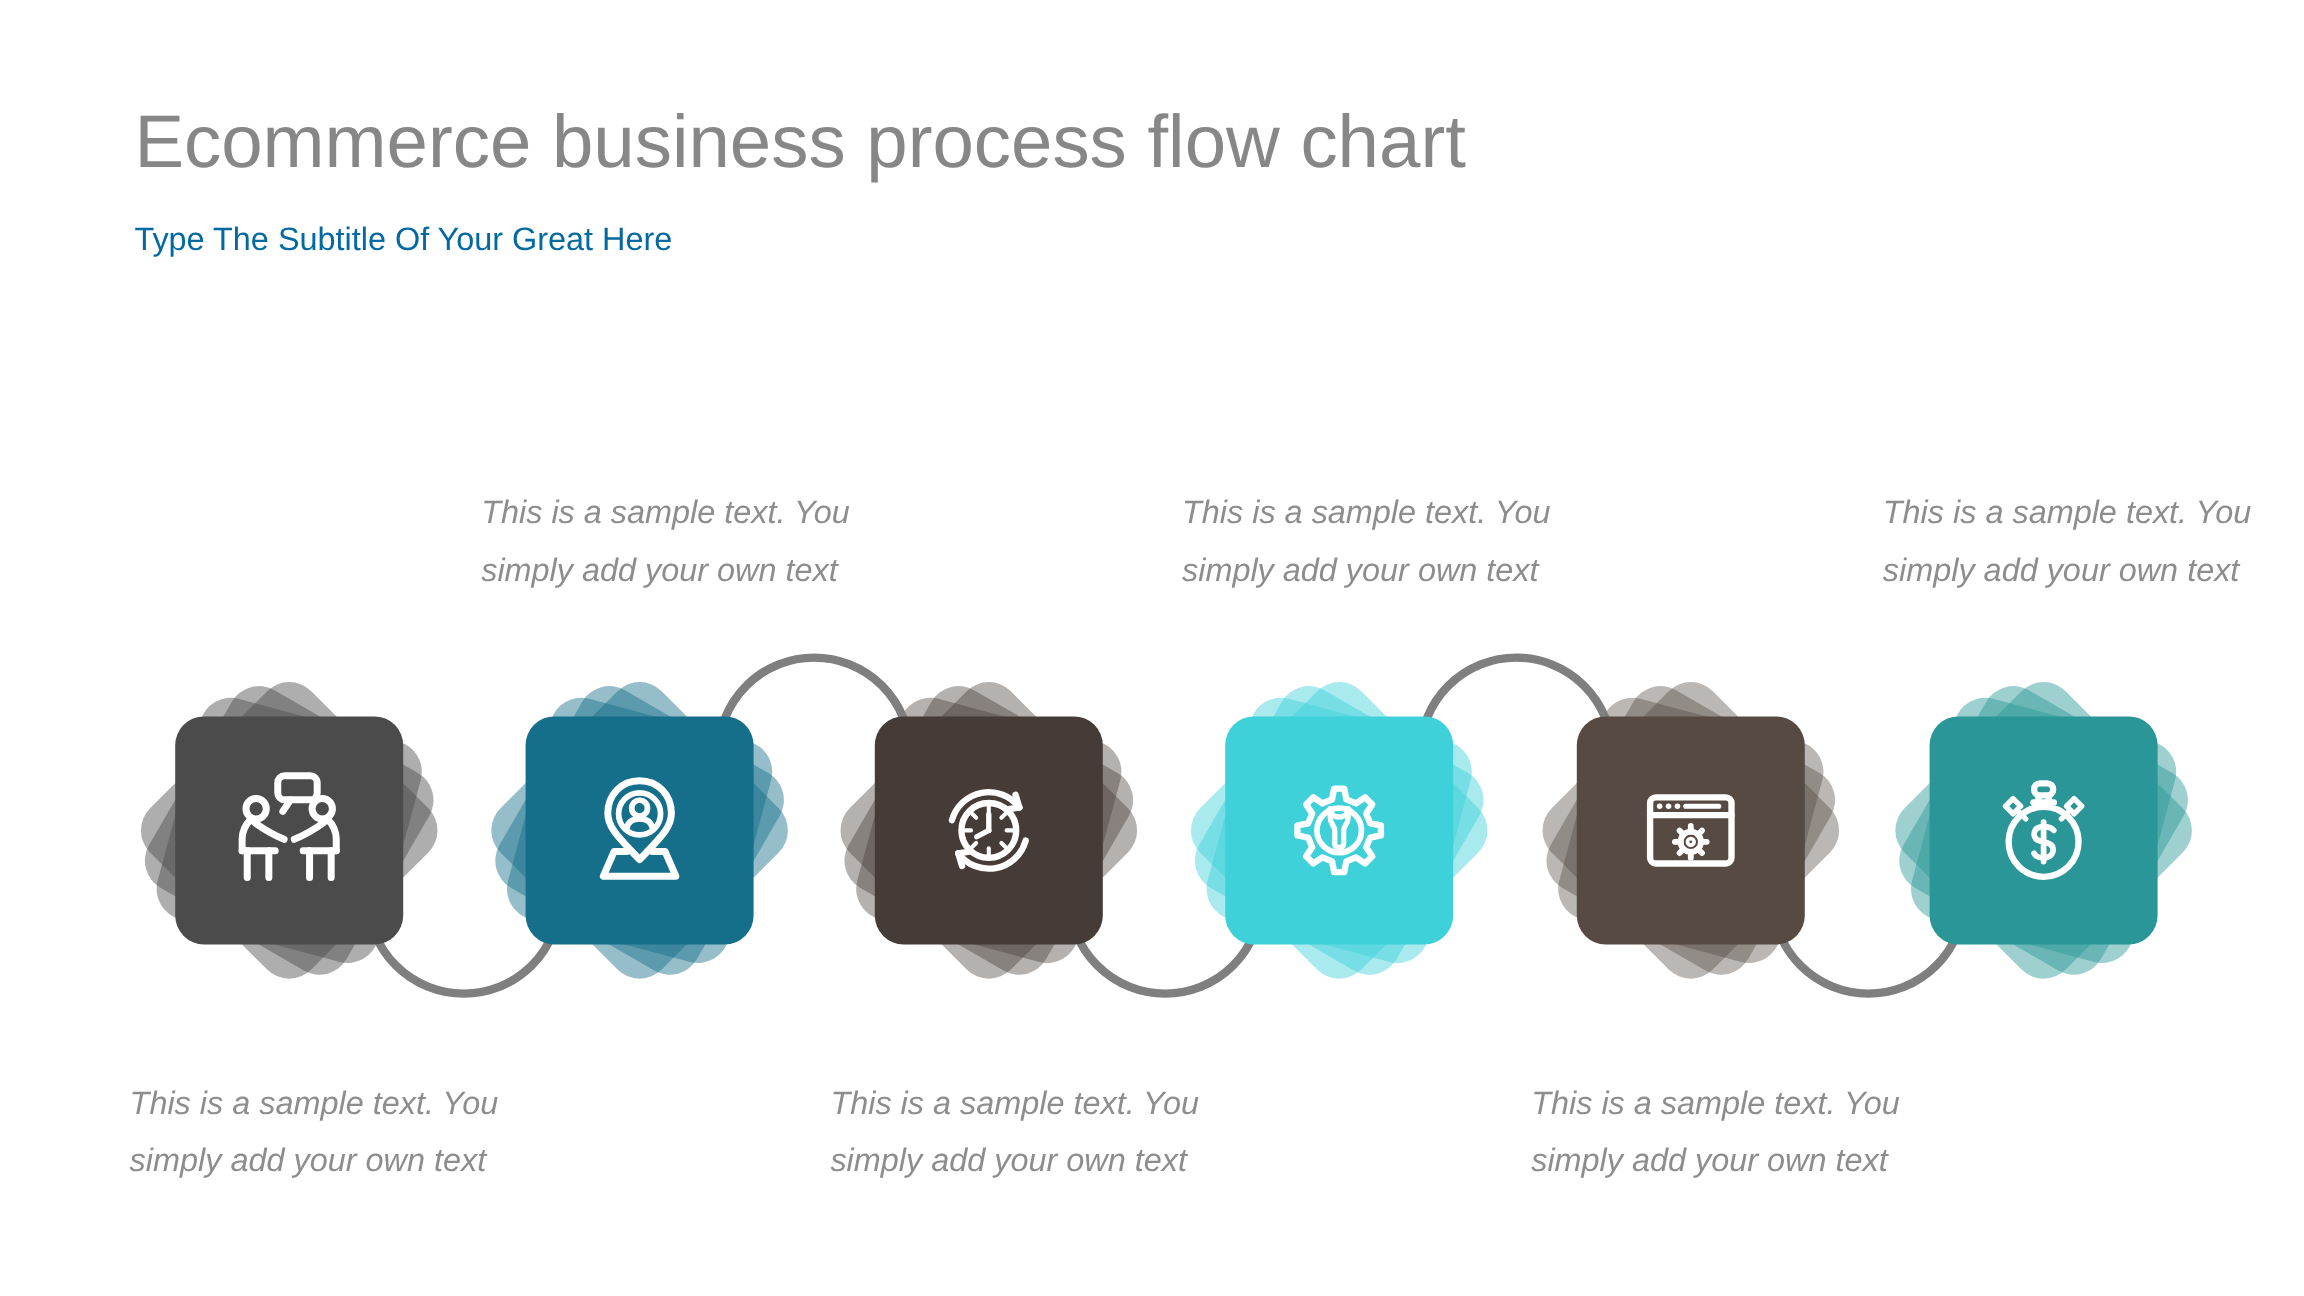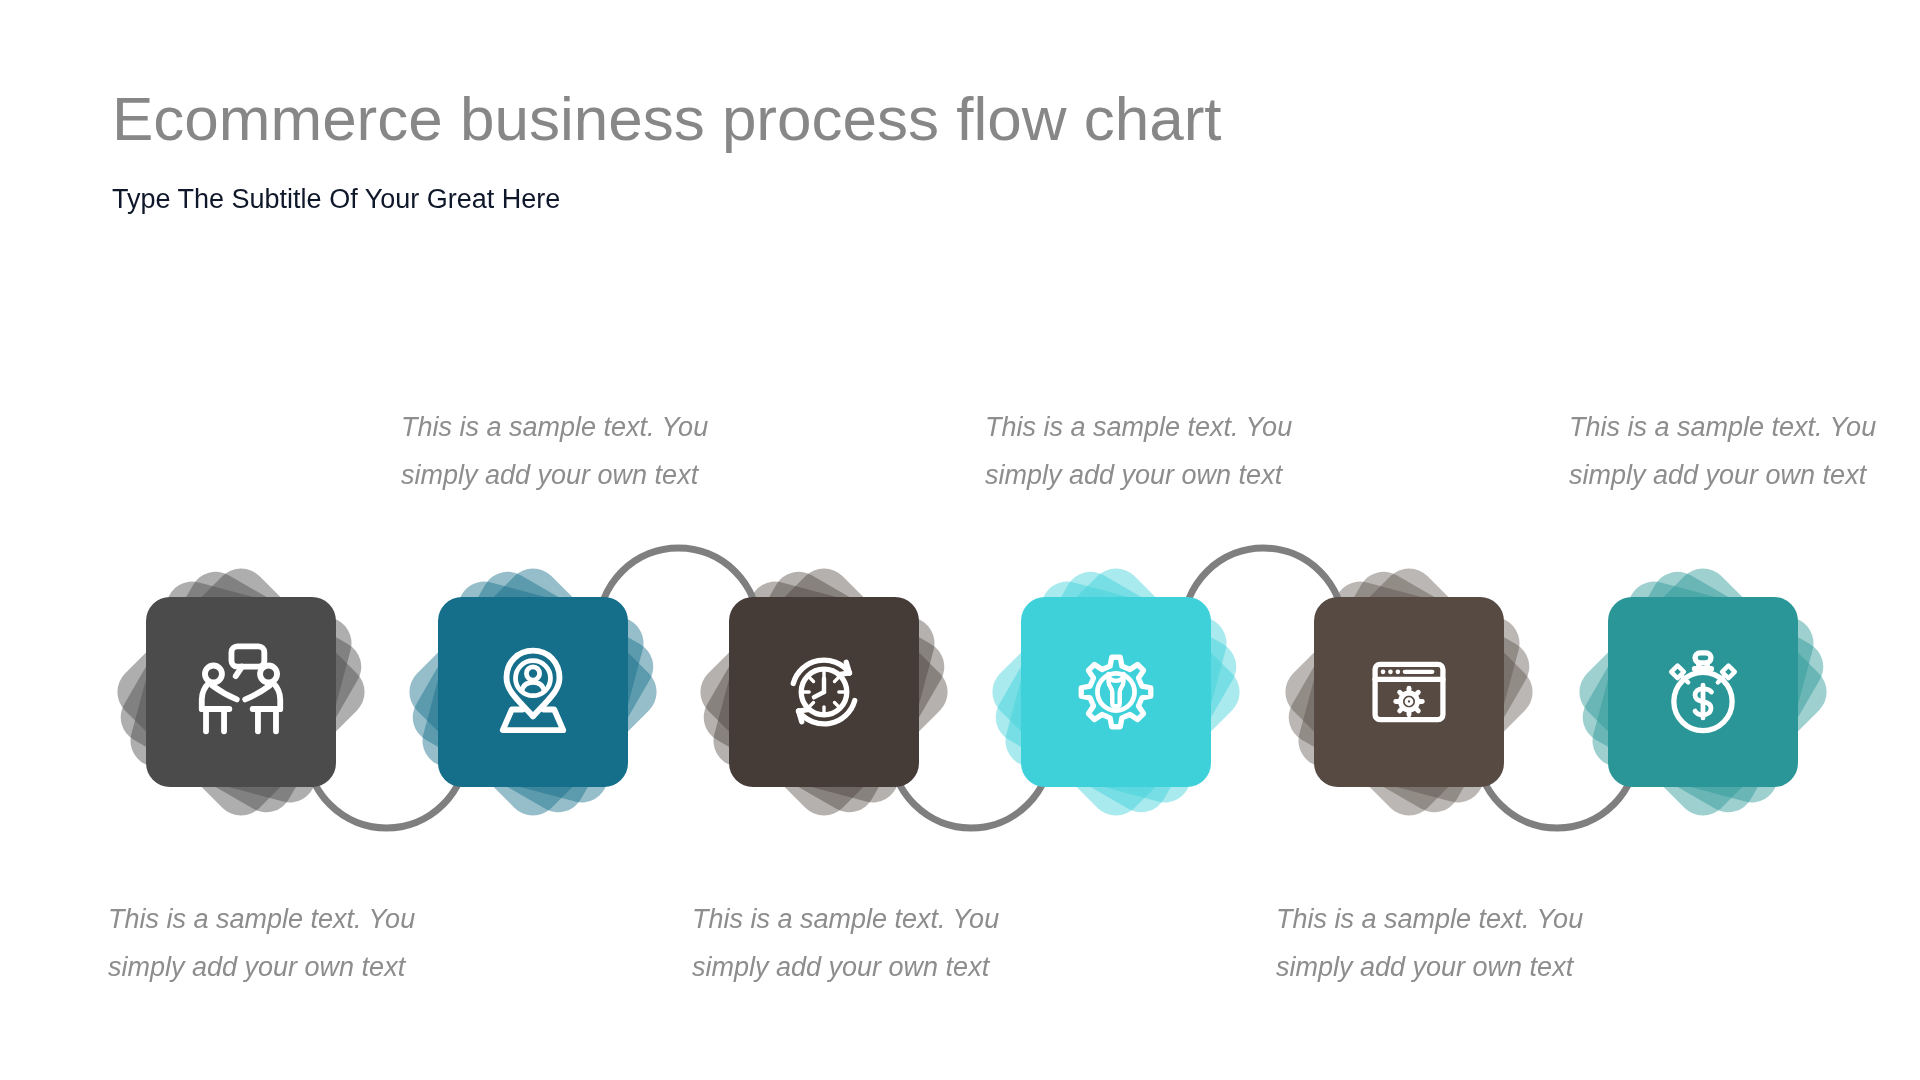--- a/index.html
+++ b/index.html
@@ -1,20 +1,20 @@
 <!DOCTYPE html>
 <html><head>
 <meta charset="utf-8">
 <style>
   html,body{margin:0;padding:0;}
   body{width:1920px;height:1080px;background:#ffffff;font-family:"Liberation Sans",sans-serif;}
   .slide{position:relative;width:1920px;height:1080px;background:#ffffff;overflow:hidden;margin-left:28px;}
 
   .title{position:absolute;left:84px;top:84px;font-size:62px;font-weight:400;color:#878787;letter-spacing:0px;line-height:70px;white-space:nowrap;}
-  .subtitle{position:absolute;left:84px;top:182px;font-size:27px;font-weight:400;color:#0f172a;line-height:34px;white-space:nowrap;}
+  .subtitle{position:absolute;left:84px;top:182px;font-size:27px;font-weight:400;color:#0369a1;line-height:34px;white-space:nowrap;}
 
   .petal-group,.step{position:absolute;top:597px;width:190px;height:190px;}
   .petal{position:absolute;inset:0;border-radius:26px;background:var(--petal);}
   .r15{transform:rotate(15deg);}
   .r30{transform:rotate(30deg);}
   .r45{transform:rotate(45deg);}
   .tile{position:absolute;inset:0;border-radius:24px;background:var(--tile);display:flex;align-items:center;justify-content:center;}
   .tile svg{width:106px;height:106px;display:block;}
 
   .connectors{position:absolute;left:0;top:0;width:1920px;height:1080px;}

